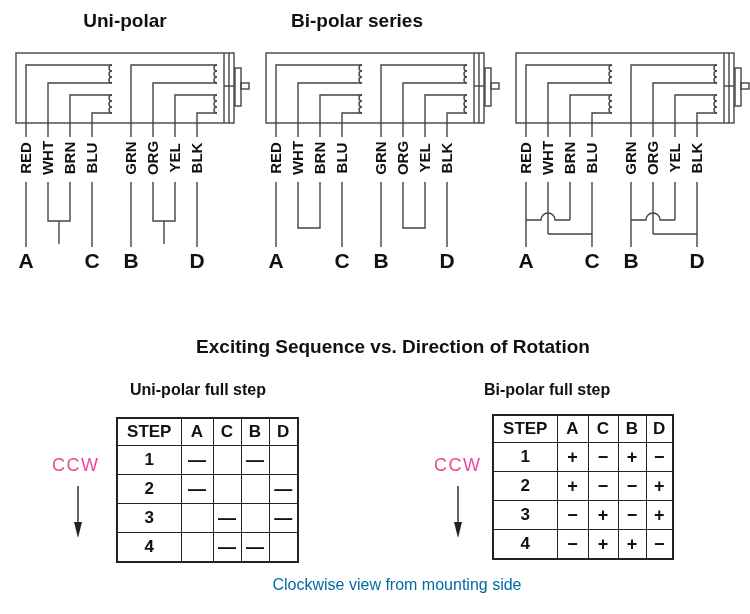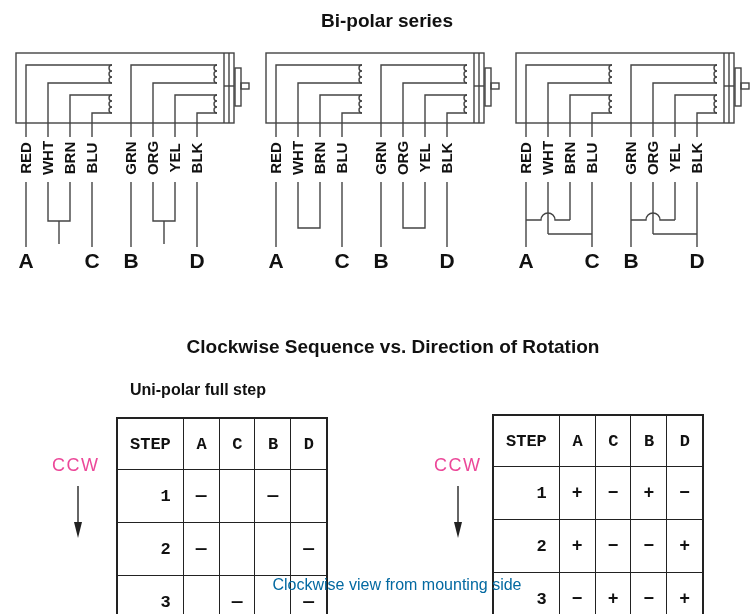--- a/index.html
+++ b/index.html
@@ -7,22 +7,22 @@
         font-family:"Liberation Sans",sans-serif;color:#111;}
   .abs{position:absolute;}
   .motor-title{top:10px;width:250px;text-align:center;font-size:19px;font-weight:bold;color:#111;}
   svg.motor{position:absolute;top:38px;width:250px;height:260px;}
   svg.motor text{font-family:"Liberation Sans",sans-serif;fill:#111;stroke:none;}
   text.wire-lbl{font-size:15px;font-weight:bold;}
   text.term{font-size:21px;font-weight:bold;}
   .seq-title{top:336px;left:36px;width:714px;text-align:center;font-size:19px;font-weight:bold;}
   .sub-title{top:381px;width:200px;text-align:left;font-size:16px;font-weight:bold;}
   .seq-table table{border-collapse:collapse;table-layout:fixed;}
-  .seq-table th,.seq-table td{border:1.5px solid #222;text-align:right;padding:12px;
-      font-family:Liberation Mono, monospace;}
+  .seq-table th,.seq-table td{border:1.5px solid #222;text-align:center;padding:0;
+      font-family:Liberation Sans, sans-serif;}
   .seq-table table{border:2px solid #222;}
   .seq-table th{height:26px;font-size:17px;font-weight:bold;}
   .seq-table td{height:28px;font-size:17px;font-weight:bold;}
   .seq-table td.phase{font-size:18px;}
   .ccw{font-size:18px;letter-spacing:1.5px;color:#ec4899;}
   .caption{top:576px;left:44px;width:706px;text-align:center;font-size:16px;color:#0369a1;}
 </style>
 </head>
 <body>
 
@@ -43,21 +43,22 @@
           <path d="M48,99 V45 H112"></path>
           <path d="M70,99 V57 H112"></path>
           <path d="M112,57 a3,3 0 0 0 0,6 a3,3 0 0 0 0,6 a3,3 0 0 0 0,6"></path>
           <path d="M92,99 V75 H112"></path>
         </g>
         <use href="#coil-pair" x="105"></use>
       </g>
     </defs>
   </svg>
 
-  <div class="abs motor-title" style="left:262px">Bi-polar series</div>
+  <div class="abs motor-title" style="left:0">Uni-polar</div>
+  <div class="abs motor-title" style="left:232px">Bi-polar series</div>
 
   <svg class="motor" style="left:0" viewBox="0 0 250 260">
     <use href="#motor-body"></use>
     <g>
       <text class="wire-lbl" x="31" y="120" text-anchor="middle" transform="rotate(-90 31 120)">RED</text>
       <text class="wire-lbl" x="53" y="120" text-anchor="middle" transform="rotate(-90 53 120)">WHT</text>
       <text class="wire-lbl" x="75" y="120" text-anchor="middle" transform="rotate(-90 75 120)">BRN</text>
       <text class="wire-lbl" x="97" y="120" text-anchor="middle" transform="rotate(-90 97 120)">BLU</text>
       <text class="wire-lbl" x="136" y="120" text-anchor="middle" transform="rotate(-90 136 120)">GRN</text>
       <text class="wire-lbl" x="158" y="120" text-anchor="middle" transform="rotate(-90 158 120)">ORG</text>
@@ -137,23 +138,24 @@
       <path d="M153,196 H197"></path>
     </g>
     <g>
       <text class="term" x="26" y="230" text-anchor="middle">A</text>
       <text class="term" x="92" y="230" text-anchor="middle">C</text>
       <text class="term" x="131" y="230" text-anchor="middle">B</text>
       <text class="term" x="197" y="230" text-anchor="middle">D</text>
     </g>
   </svg>
 
-  <div class="abs seq-title">Clockwise Sequence vs. Direction of Rotation</div>
+  <div class="abs seq-title">Exciting Sequence vs. Direction of Rotation</div>
 
   <div class="abs sub-title" style="left:130px">Uni-polar full step</div>
+  <div class="abs sub-title" style="left:484px">Bi-polar full step</div>
 
   <div class="abs ccw" style="left:52px;top:455px">CCW</div>
   <svg class="abs" style="left:70px;top:484px" width="16" height="56">
     <line x1="8" y1="2" x2="8" y2="40" stroke="#333" stroke-width="1.5"></line>
     <polygon points="4,38 12,38 8,54" fill="#222"></polygon>
   </svg>
 
   <div class="abs ccw" style="left:434px;top:455px">CCW</div>
   <svg class="abs" style="left:450px;top:484px" width="16" height="56">
     <line x1="8" y1="2" x2="8" y2="40" stroke="#333" stroke-width="1.5"></line>

